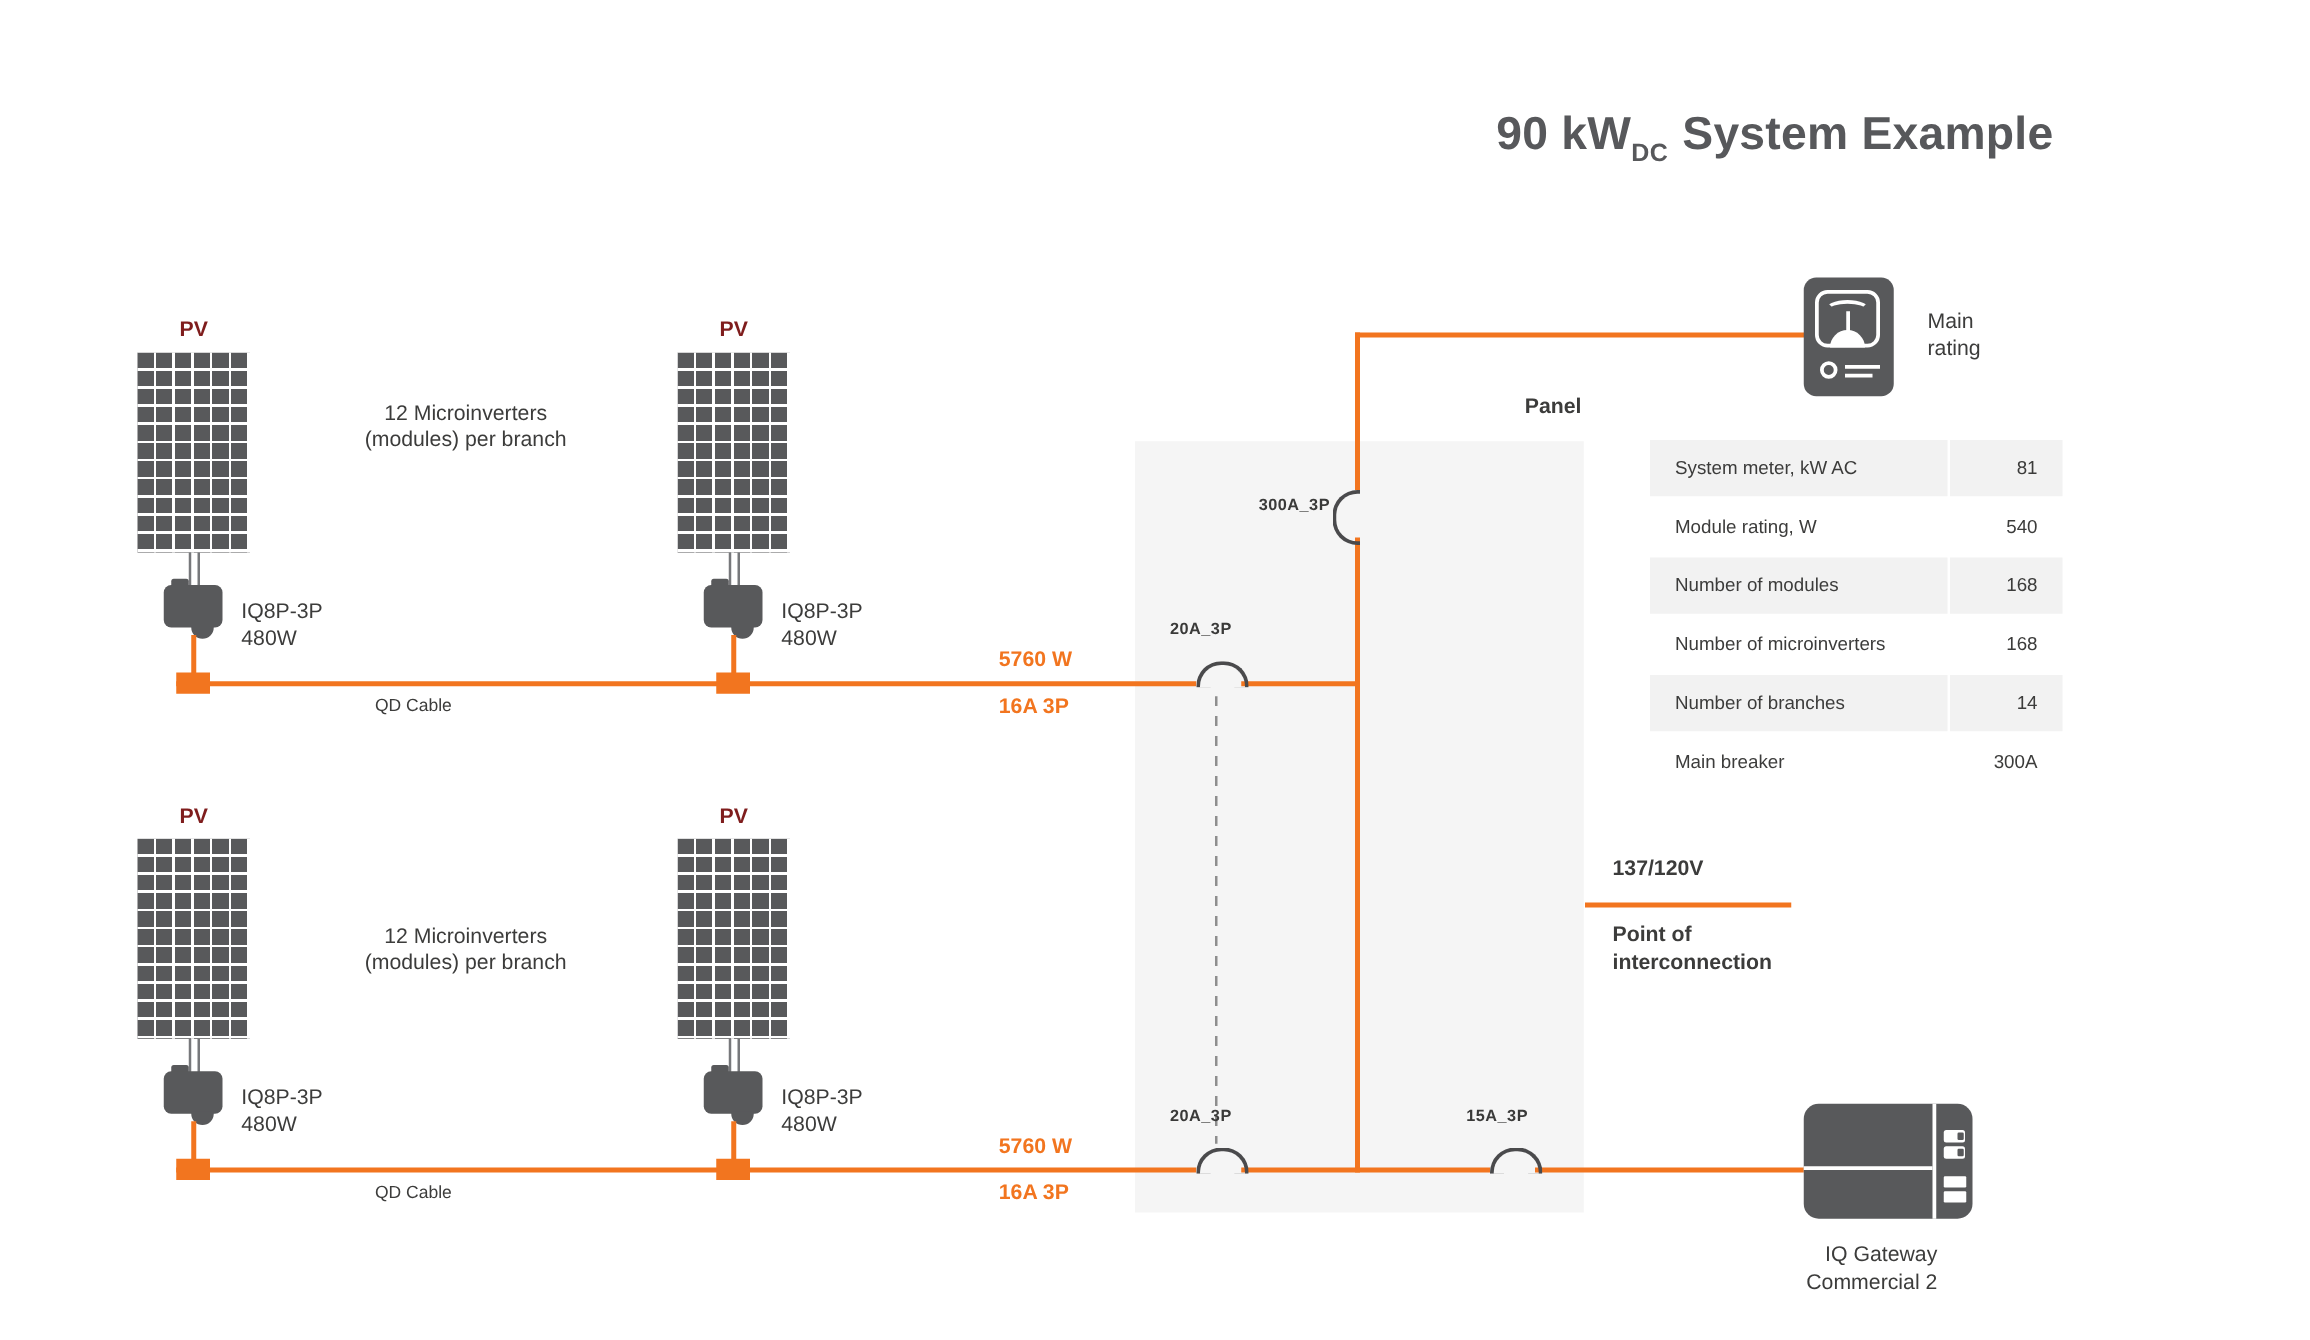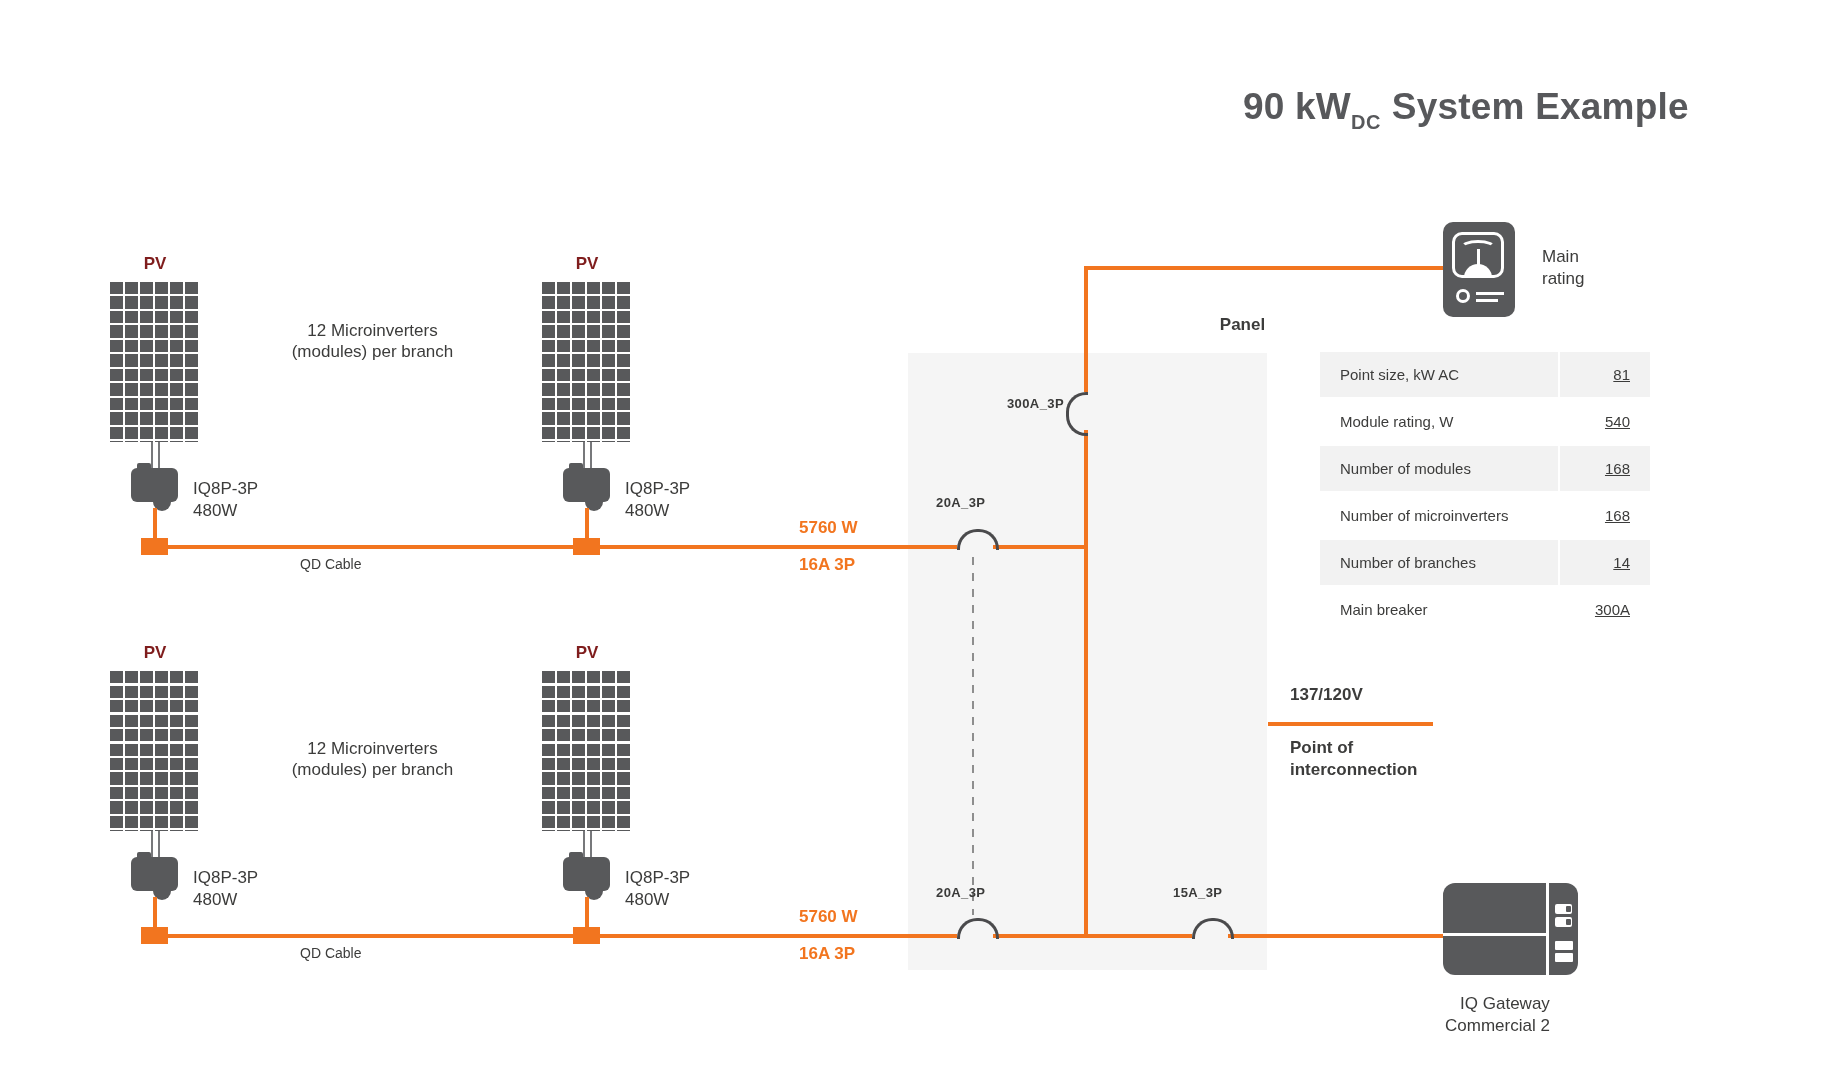--- a/index.html
+++ b/index.html
@@ -1,20 +1,20 @@
 <!DOCTYPE html>
 <html><head>
 <meta charset="utf-8">
 <style>
   html,body{margin:0;padding:0;background:#ffffff;}
   #stage{
     position:relative;width:1848px;height:1072px;background:#ffffff;overflow:hidden;
     font-family:"Liberation Sans",sans-serif;color:#3c3c3b;
   }
-  .abs{position:absolute;margin-left:46px;}
+  .abs{position:absolute;}
 
   
   .title{left:1197px;top:86px;font-size:37px;font-weight:600;color:#57585b;letter-spacing:0.2px;white-space:nowrap;}
   .title .sub{font-size:20px;position:relative;top:10px;letter-spacing:0.5px;}
   .title .suffix{margin-left:11px;}
 
   
   .wire{position:absolute;background:#f2751f;}
 
   
@@ -50,21 +50,21 @@
   .dash-v{position:absolute;left:972px;top:557px;width:2px;height:358px;
     background:repeating-linear-gradient(to bottom,#8e8e8e 0 8px,transparent 8px 16px);}
 
   
   .spec{position:absolute;left:1320px;top:352px;width:330px;font-size:15px;}
   .spec-row{display:flex;height:45px;margin-bottom:2px;}
   .spec-row:nth-child(odd) .cell{background:#f2f2f2;}
   .spec-row:nth-child(even) .cell{background:#ffffff;}
   .cell{display:flex;align-items:center;}
   .cell.lbl{width:238px;margin-right:2px;padding-left:20px;box-sizing:border-box;}
-  .cell.val{flex:1;justify-content:flex-end;padding-right:20px;box-sizing:border-box;text-decoration:underline;}
+  .cell.val{flex:1;justify-content:flex-end;padding-right:20px;box-sizing:border-box;}
 
   
   .meter{position:absolute;left:1443px;top:222px;width:72px;height:95px;background:#58595b;border-radius:10px;}
   .meter .gauge{position:absolute;left:9px;top:10px;width:52px;height:46px;border:3px solid #fff;border-radius:10px;box-sizing:border-box;}
   .meter .garc{position:absolute;left:17px;top:18px;width:36px;height:16px;border:3px solid transparent;border-top-color:#fff;border-radius:50%;box-sizing:border-box;}
   .meter .needle{position:absolute;left:34px;top:27px;width:3px;height:20px;background:#fff;}
   .meter .dome{position:absolute;left:21px;top:42px;width:28px;height:14px;background:#fff;border-radius:14px 14px 0 0;}
   .meter .mcirc{position:absolute;left:13px;top:67px;width:14px;height:14px;border:3px solid #fff;border-radius:50%;box-sizing:border-box;}
   .meter .mline1{position:absolute;left:33px;top:70px;width:28px;height:3px;background:#fff;}
   .meter .mline2{position:absolute;left:33px;top:77px;width:22px;height:3px;background:#fff;}
@@ -197,21 +197,21 @@
     <div class="port" style="top:34px;">
         <div class="slot"></div>
       </div>
     <div class="bar" style="top:58px;"></div>
     <div class="bar" style="top:70px;"></div>
   </div>
   <div class="plain" style="left:1445px;top:993px;text-align:right;"><span>IQ Gateway</span><br><span>Commercial 2</span></div>
 
   <div class="spec">
     <div class="spec-row">
-      <div class="cell lbl">Point size, kW AC</div>
+      <div class="cell lbl">System meter, kW AC</div>
       <div class="cell val">81</div>
     </div>
     <div class="spec-row">
       <div class="cell lbl">Module rating, W</div>
       <div class="cell val">540</div>
     </div>
     <div class="spec-row">
       <div class="cell lbl">Number of modules</div>
       <div class="cell val">168</div>
     </div>

